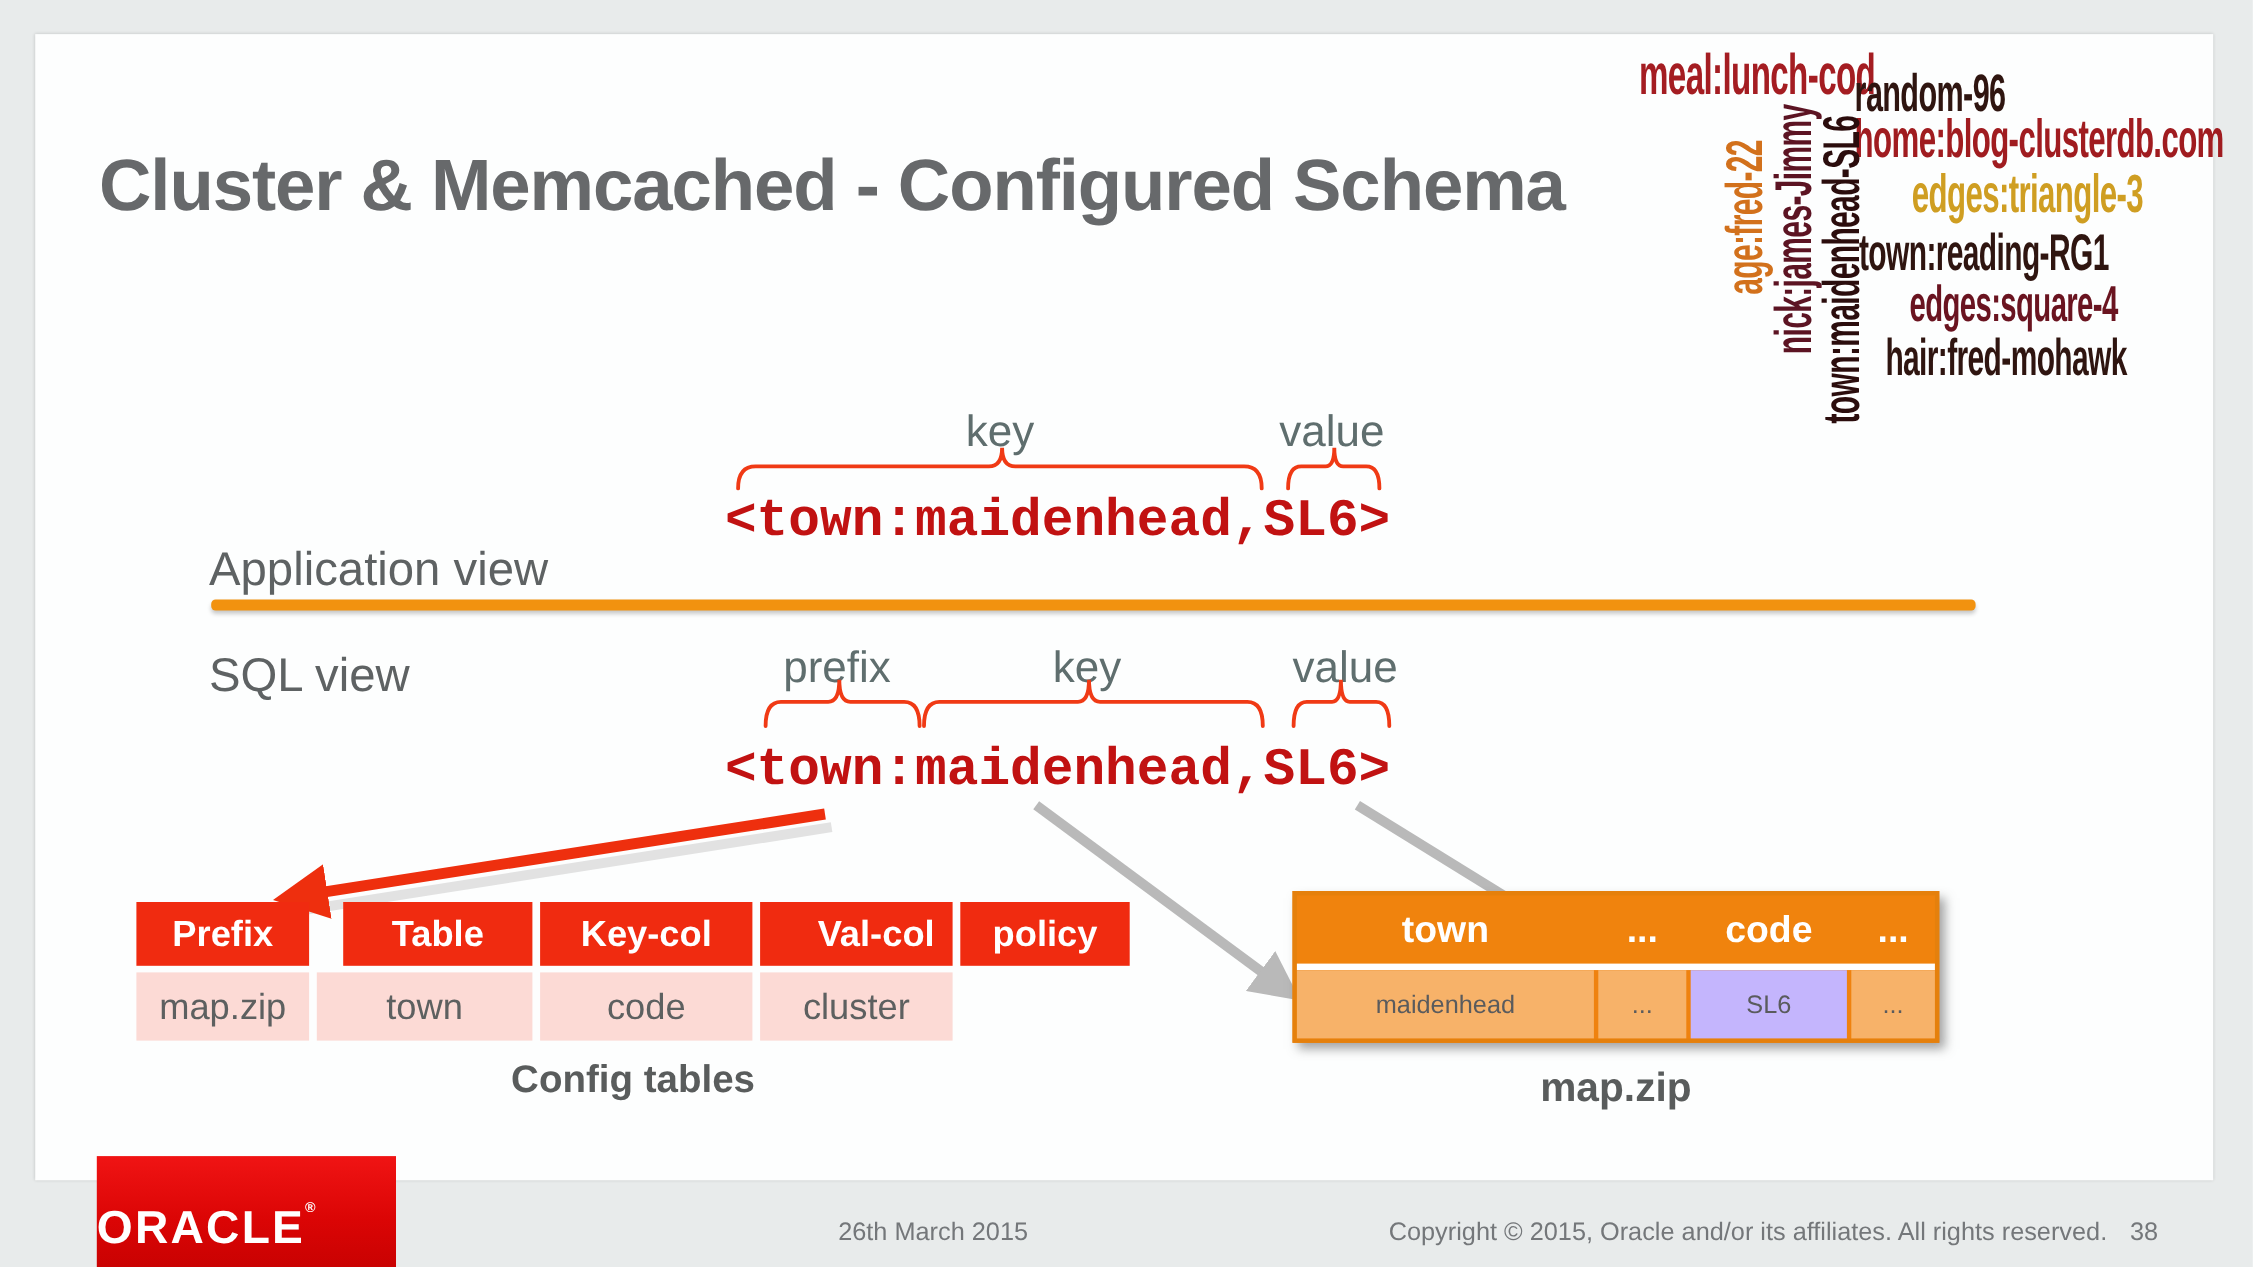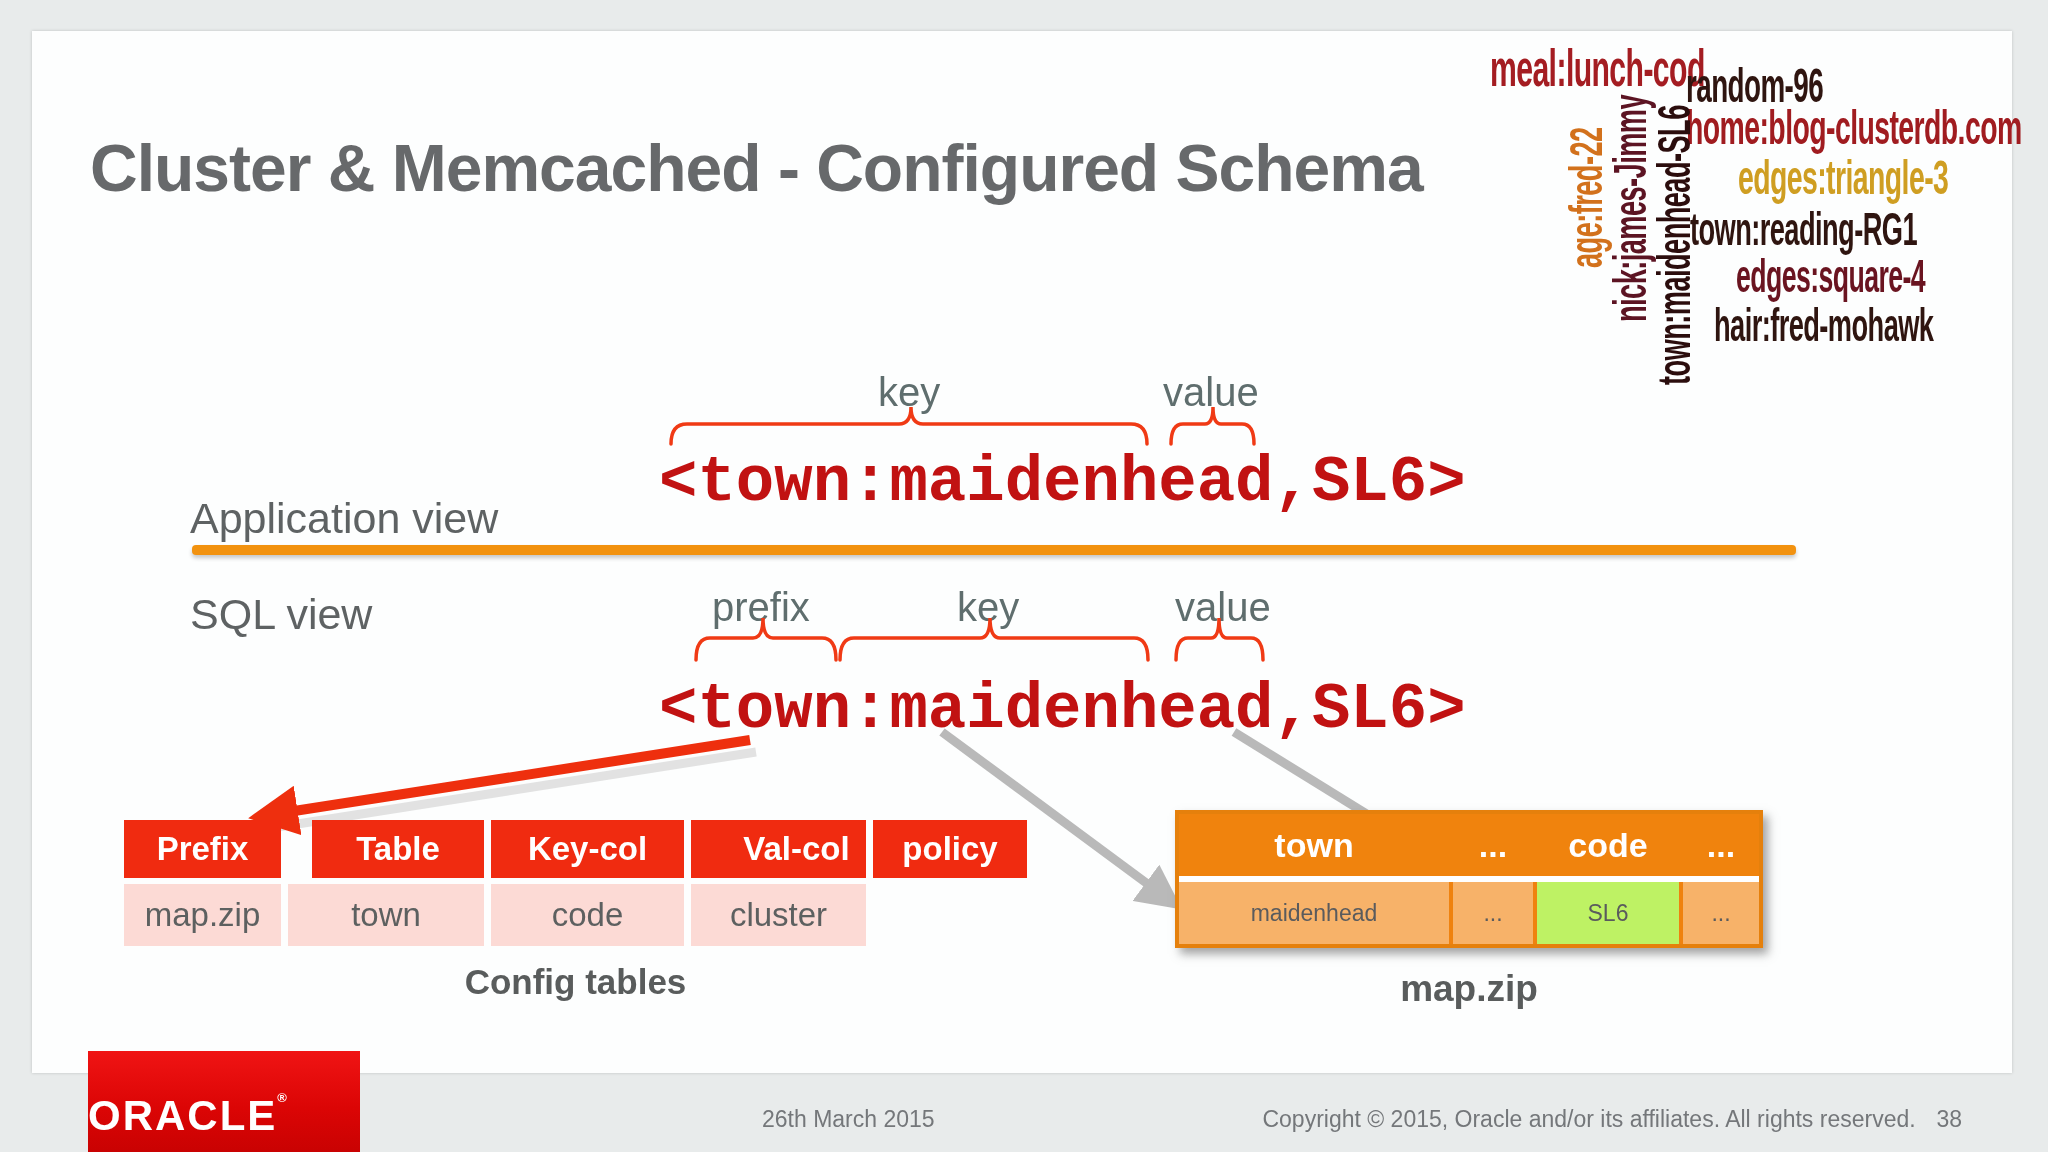--- a/index.html
+++ b/index.html
@@ -38,21 +38,21 @@
   .wc-4{left:1690px;top:205px;font-size:47px;}
   .wc-5{left:1736px;top:253px;font-size:46px;}
   .wc-6{left:1714px;top:301px;font-size:47px;}
   .wc-7{left:1562px;top:268px;font-size:47px;}
   .wc-8{left:1606px;top:322px;font-size:47px;}
   .wc-9{left:1650px;top:385px;font-size:47px;}
   
   .anno{font-size:40px;color:var(--label-gray);white-space:nowrap;text-align:right;}
   .code-line{
     font-family:"Liberation Mono","DejaVu Sans Mono",monospace;
-    font-weight:700;font-size:64px;color:var(--code-red);white-space:nowrap;text-align:center;
+    font-weight:700;font-size:48px;color:var(--code-red);white-space:nowrap;text-align:center;
   }
   .section-label{font-size:43px;color:var(--text-gray);white-space:nowrap;}
   .divider{
     left:192px;top:545px;width:1604px;height:10px;border-radius:4px;
     background:var(--accent-orange);box-shadow:0 3px 4px rgba(0,0,0,.22);
   }
   
   .cfg-grid{
     left:124px;top:820px;width:903px;
     display:grid;grid-template-columns:157px 196px 193px 175px 154px;
@@ -174,21 +174,21 @@
     <div class="map-header">
       <div class="hcell">town</div>
       <div class="hcell">...</div>
       <div class="hcell">code</div>
       <div class="hcell">...</div>
     </div>
     <div class="map-gap"></div>
     <div class="map-row" style="background-color: rgb(239, 130, 15);">
       <div class="dcell" style="background-color: rgb(247, 178, 105);">maidenhead</div>
       <div class="dcell" style="background-color: rgb(247, 178, 105);">...</div>
-      <div class="dcell" style="background-color: #bef264;">SL6</div>
+      <div class="dcell" style="background-color: #c4b5fd;">SL6</div>
       <div class="dcell" style="background-color: rgb(247, 178, 105);">...</div>
     </div>
   </div>
   <div class="abs table-caption" style="left:1175px;top:968px;width:588px;font-size:37px;">map.zip</div>
 
   <div class="abs oracle-logo">
     <span><i style="font-style:normal">ORACLE</i><sup>®</sup></span>
   </div>
   <div class="abs footer-text" style="left:762px;top:1106px;">26th March 2015</div>
   <div class="abs footer-text" style="right:86px;top:1106px;">

